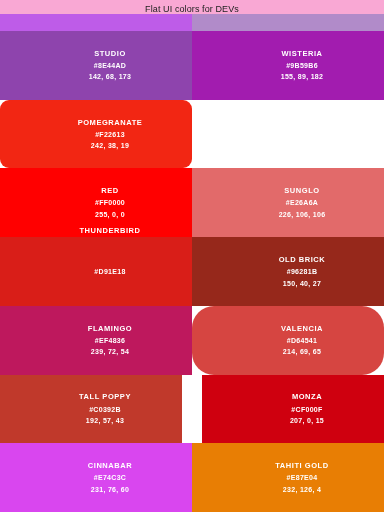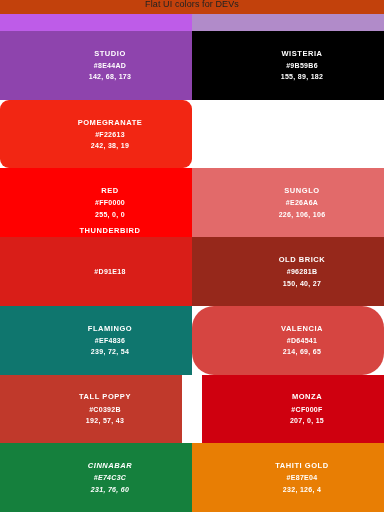--- a/index.html
+++ b/index.html
@@ -7,23 +7,23 @@
     width:384px; height:512px;
     font-family:"Liberation Sans", sans-serif;
     background:#ffffff;
     overflow:hidden;
   }
   #app { width:384px; height:512px; display:flex; flex-direction:column; }
 
   .header {
     height:14px;
     flex:0 0 14px;
-    background:#c2410c;
+    background:#f9a8d4;
     display:flex;
-    align-items:flex-start;
+    align-items:flex-end;
     justify-content:center;
   }
   .header-title {
     font-size:9px;
     color:#222222;
     letter-spacing:0.1px;
     line-height:1;
     white-space:nowrap;
   }
 
@@ -77,21 +77,21 @@
     <div class="accent-cell" style="background: rgb(177, 139, 201);"></div>
   </div>
 
   <div class="grid">
       <div class="swatch-row">
         <div class="swatch" style="background: rgb(142, 68, 173);">
           <div class="swatch-name">STUDIO</div>
           <div class="swatch-hex">#8E44AD</div>
           <div class="swatch-rgb">142, 68, 173</div>
         </div>
-        <div class="swatch" style="background: #000000;">
+        <div class="swatch" style="background: #a21caf;">
           <div class="swatch-name">WISTERIA</div>
           <div class="swatch-hex">#9B59B6</div>
           <div class="swatch-rgb">155, 89, 182</div>
         </div>
       </div>
       <div class="swatch-row">
         <div class="swatch" style="background: rgb(242, 38, 19); border-radius: 9px;">
           <div class="swatch-name">POMEGRANATE</div>
           <div class="swatch-hex">#F22613</div>
           <div class="swatch-rgb">242, 38, 19</div>
@@ -115,21 +115,21 @@
           <div class="swatch-hex">#D91E18</div>
           <div class="swatch-rgb">217, 30, 24</div>
         </div>
         <div class="swatch" style="background: rgb(150, 40, 27);">
           <div class="swatch-name">OLD BRICK</div>
           <div class="swatch-hex">#96281B</div>
           <div class="swatch-rgb">150, 40, 27</div>
         </div>
       </div>
       <div class="swatch-row">
-        <div class="swatch" style="background: #0f766e;">
+        <div class="swatch" style="background: #be185d;">
           <div class="swatch-name">FLAMINGO</div>
           <div class="swatch-hex">#EF4836</div>
           <div class="swatch-rgb">239, 72, 54</div>
         </div>
         <div class="swatch" style="background: rgb(214, 69, 65); border-radius: 22px;">
           <div class="swatch-name">VALENCIA</div>
           <div class="swatch-hex">#D64541</div>
           <div class="swatch-rgb">214, 69, 65</div>
         </div>
       </div>
@@ -139,21 +139,21 @@
           <div class="swatch-hex">#C0392B</div>
           <div class="swatch-rgb">192, 57, 43</div>
         </div>
         <div class="swatch" style="background: rgb(207, 0, 15); margin-left: 20px;">
           <div class="swatch-name">MONZA</div>
           <div class="swatch-hex">#CF000F</div>
           <div class="swatch-rgb">207, 0, 15</div>
         </div>
       </div>
       <div class="swatch-row">
-        <div class="swatch" style="background: #15803d; font-style: italic;">
+        <div class="swatch" style="background: #d946ef;">
           <div class="swatch-name">CINNABAR</div>
           <div class="swatch-hex">#E74C3C</div>
           <div class="swatch-rgb">231, 76, 60</div>
         </div>
         <div class="swatch" style="background: rgb(232, 126, 4);">
           <div class="swatch-name">TAHITI GOLD</div>
           <div class="swatch-hex">#E87E04</div>
           <div class="swatch-rgb">232, 126, 4</div>
         </div>
       </div>

